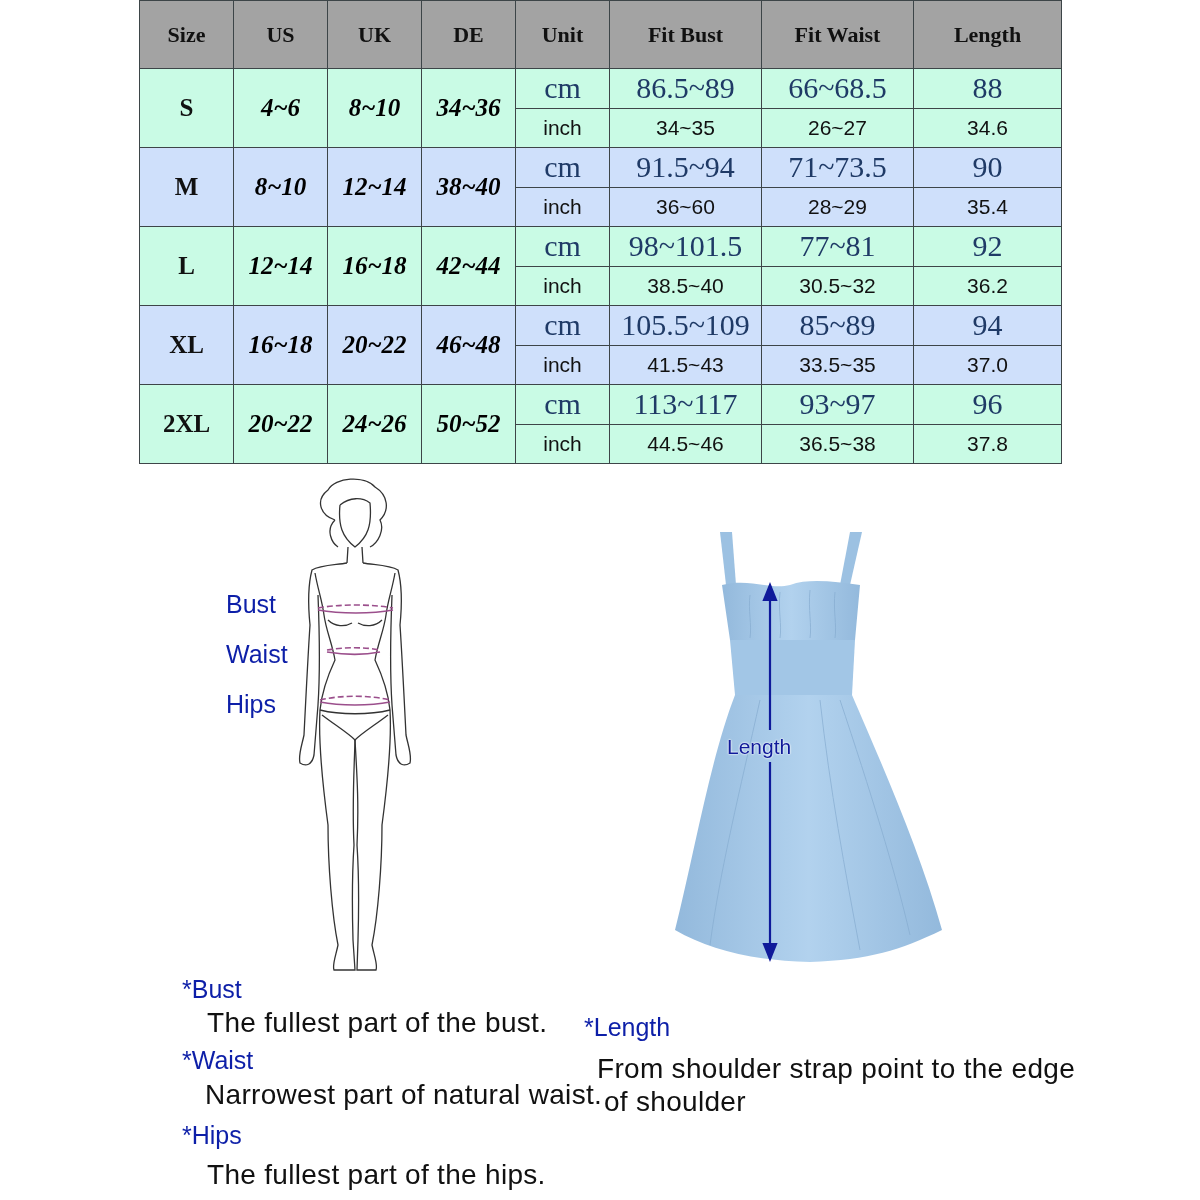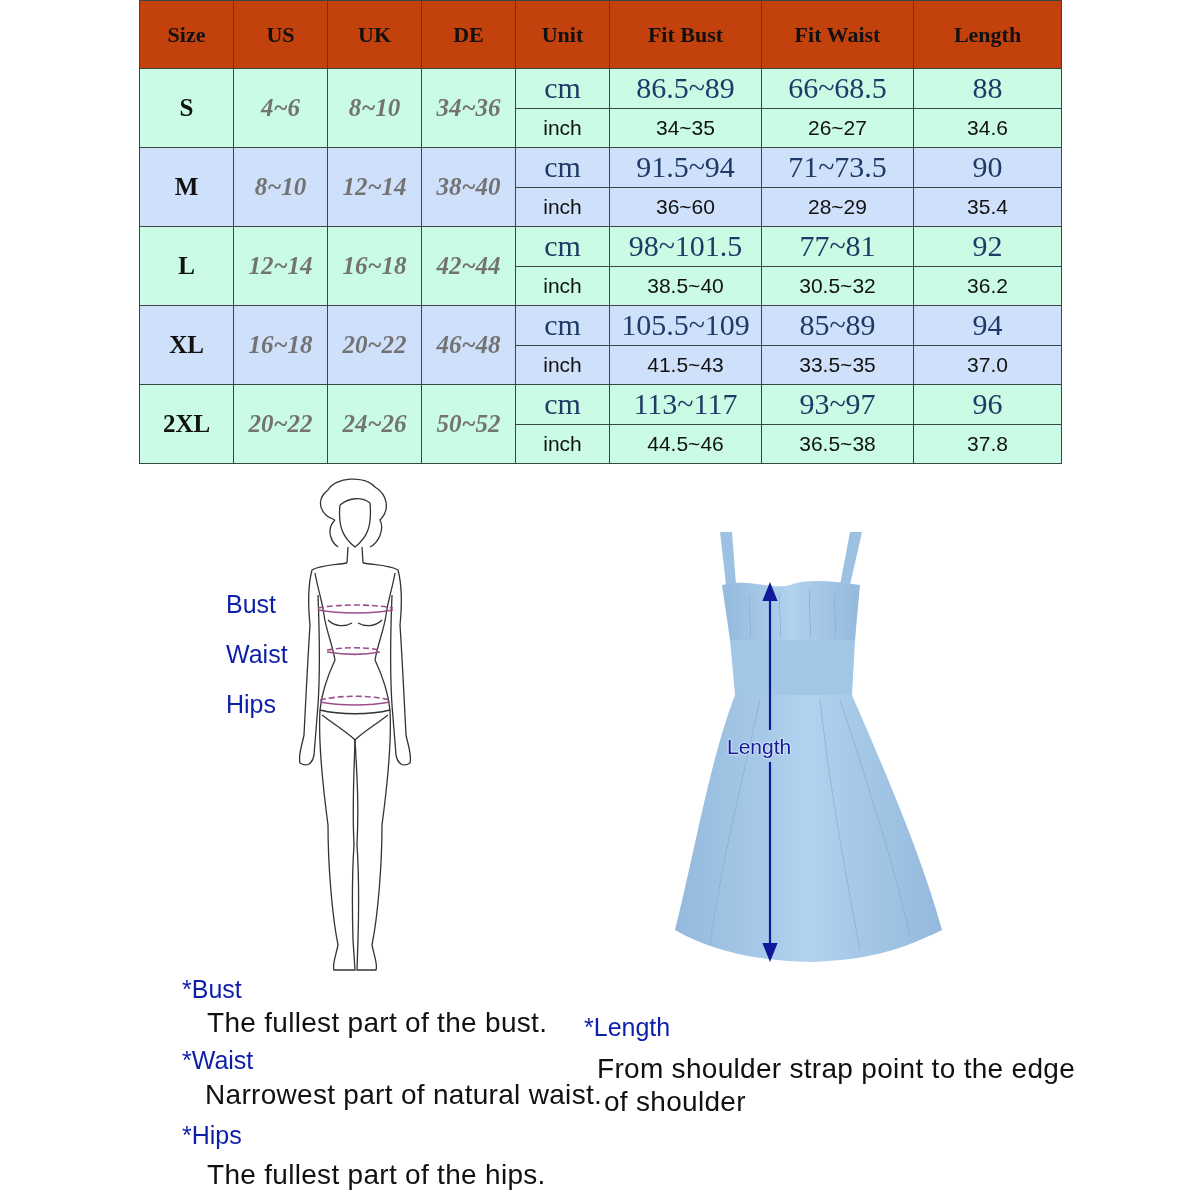--- a/index.html
+++ b/index.html
@@ -1,24 +1,24 @@
 <!DOCTYPE html>
 <html><head>
 <meta charset="utf-8">
 <style>
   html,body{margin:0;padding:0;background:#ffffff;}
   body{width:1200px;height:1200px;position:relative;overflow:hidden;font-family:"Liberation Sans",sans-serif;}
   table.size{position:absolute;left:139px;top:0;width:922px;border-collapse:collapse;table-layout:fixed;}
   table.size td, table.size th{border:1.5px solid #3d4548;text-align:center;padding:0;}
-  table.size th{height:67px;background:#c2410c;font-family:"Liberation Serif",serif;font-weight:bold;font-size:22px;color:#111;}
+  table.size th{height:67px;background:#a3a3a3;font-family:"Liberation Serif",serif;font-weight:bold;font-size:22px;color:#111;}
   table.size td{height:38.5px;}
   .rowA td{background:#c9fbe5;}
   .rowB td{background:#cfe0fb;}
   td.size-lbl{font-family:"Liberation Serif",serif;font-weight:bold;font-size:25px;color:#111;}
-  td.conv{font-family:"Liberation Serif",serif;font-weight:bold;font-style:italic;font-size:25px;color:#737373;margin-top:28px;}
+  td.conv{font-family:"Liberation Serif",serif;font-weight:bold;font-style:italic;font-size:25px;color:#000000;margin-top:28px;}
   td.unit-cm,td.val-cm{font-family:"Liberation Serif",serif;font-size:30px;color:#1f3a66;}
   td.unit-in,td.val-in{font-family:"Liberation Sans",sans-serif;font-size:21px;color:#111;}
   .blue-lbl{position:absolute;color:#0d1fa8;font-family:"Liberation Sans",sans-serif;font-size:25px;}
   .desc{position:absolute;color:#111;font-family:"Liberation Sans",sans-serif;font-size:28px;letter-spacing:0.3px;}
   svg{position:absolute;}
 </style>
 </head>
 <body>
 
 <table class="size">

